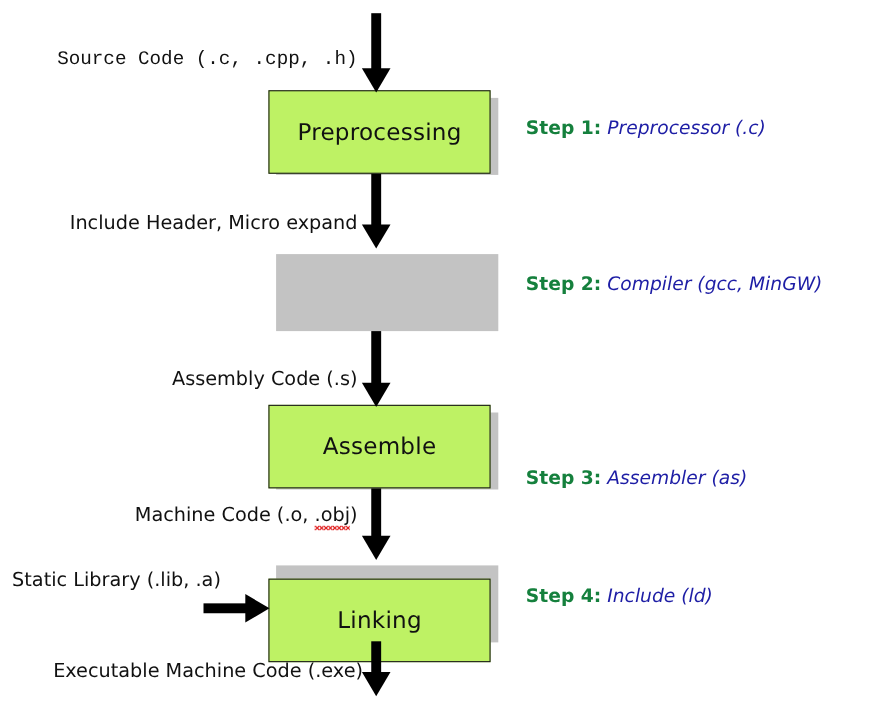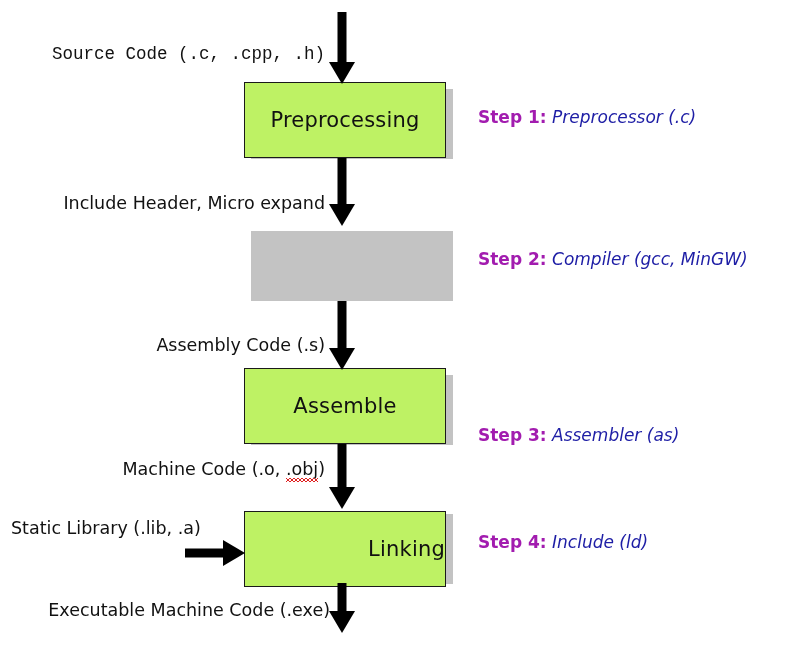--- a/index.html
+++ b/index.html
@@ -129,21 +129,21 @@
   .step-label {
     position: absolute;
     font-size: 17px;
     color: #1d1da5;
     white-space: nowrap;
     z-index: 5;
     font-family: "DejaVu Sans", "Liberation Sans", sans-serif;
   }
   .step-label .step-key {
     font-weight: bold;
-    color: #a21caf;
+    color: #15803d;
   }
   .step-label .step-val {
     font-weight: normal;
     color: #1d1da5;
     font-style: italic;
   }
 </style>
 </head>
 <body>
 
@@ -175,21 +175,21 @@
   <div class="proc-box" style="left:244px; top:368px;">
     <span class="proc-label">Assemble</span>
   </div>
 
   <div class="v-arrow" style="left:326px; top:444px; width:32px; height:65px;">
     <div class="shaft" style="height:45px;"></div>
     <div class="head"></div>
   </div>
 
   <div class="box-shadow-rect" style="left:251px; top:514px;"></div>
-  <div class="proc-box" style="left:244px; top:511px;justify-content:flex-end;">
+  <div class="proc-box" style="left:244px; top:526px;">
     <span class="proc-label">Linking</span>
   </div>
 
   <div class="h-arrow" style="left:185px; top:540px; width:60px; height:26px;">
     <div class="shaft" style="width:44px;"></div>
     <div class="head"></div>
   </div>
 
   <div class="v-arrow" style="left:326px; top:583px; width:32px; height:50px;">
     <div class="shaft" style="height:30px;"></div>

